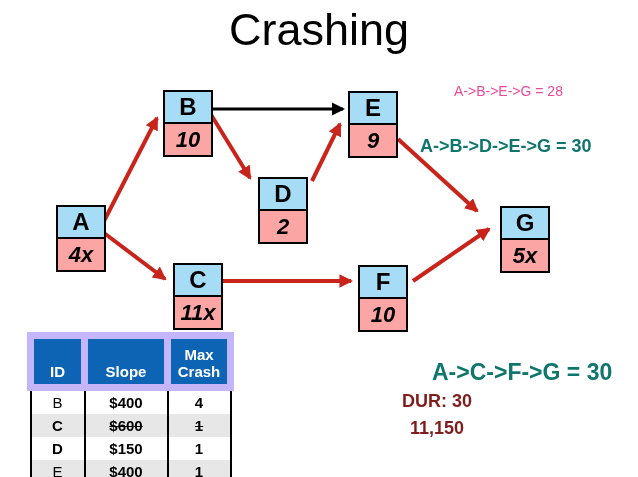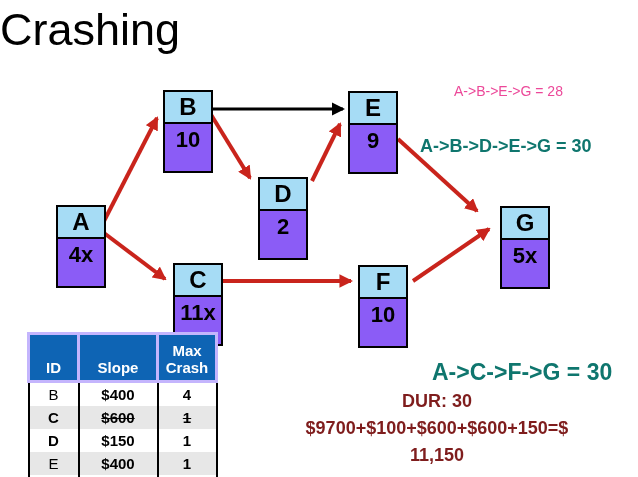--- a/index.html
+++ b/index.html
@@ -5,43 +5,43 @@
   html, body { margin: 0; padding: 0; }
   body {
     width: 638px; height: 477px;
     position: relative;
     background: #ffffff;
     overflow: hidden;
     font-family: "Liberation Sans", sans-serif;
   }
   .title {
     position: absolute; top: 4px; left: 0; width: 638px;
-    text-align: left;
+    text-align: center;
     font-size: 45px; font-weight: normal; color: #000;
     letter-spacing: 0px;
   }
   svg.edges { position: absolute; left: 0; top: 0; z-index: 1; pointer-events: none; }
 
   .node {
     position: absolute; width: 46px;
     border: 2px solid #000;
     background: #fff;
     z-index: 2;
     text-align: center;
   }
   .node-label {
     height: 30px; line-height: 30px;
     background: #A6DCF5;
     border-bottom: 2px solid #000;
     font-size: 24px; font-weight: bold; color: #000;
   }
   .node-value {
-    height: 47px; line-height: 31px;
-    background: #8b5cf6;
-    font-size: 22px; font-weight: bold; color: #000;
+    height: 31px; line-height: 31px;
+    background: #fca5a5;
+    font-size: 22px; font-weight: bold; color: #000; font-style: italic;
   }
   .node-A { left: 56px;  top: 205px; }
   .node-B { left: 163px; top: 90px;  }
   .node-C { left: 173px; top: 263px; }
   .node-D { left: 258px; top: 177px; }
   .node-E { left: 348px; top: 91px;  }
   .node-F { left: 358px; top: 265px; }
   .node-G { left: 500px; top: 206px; }
 
   .ann { position: absolute; z-index: 3; white-space: nowrap; color: #0f766e; }
@@ -57,21 +57,21 @@
   .red-block div { white-space: nowrap; }
 
   .ptable {
     position: absolute; left: 27px; top: 332px; z-index: 2;
     border-collapse: collapse;
     font-size: 15px; color: #000;
   }
   .ptable td, .ptable th { padding: 0; margin: 0; }
   .ptable th {
     background: #0E64B4; color: #fff; font-weight: bold;
-    border: 3px solid #c4b5fd;
+    border: 7px solid #c4b5fd;
     vertical-align: bottom; text-align: center;
     height: 41px; padding-bottom: 4px; line-height: 17px;
   }
   .ptable td {
     border-left: 2px solid #000; border-right: 2px solid #000;
     text-align: center; height: 23px;
   }
   .col-id { width: 47px; }
   .col-slope { width: 76px; }
   .col-crash { width: 56px; }
@@ -133,21 +133,20 @@
   <div class="node-label">G</div>
   <div class="node-value">5x</div>
 </div>
 
 <div class="ann ann-path1">A-&gt;B-&gt;E-&gt;G = 28</div>
 <div class="ann ann-path2">A-&gt;B-&gt;D-&gt;E-&gt;G = 30</div>
 <div class="ann ann-path3">A-&gt;C-&gt;F-&gt;G = 30</div>
 
 <div class="red-block">
   <div>DUR: 30</div>
-  <div>$9700+$100+$600+$600+150=$</div>
   <div>11,150</div>
 </div>
 
 <table class="ptable">
   <tbody>
       <tr>
     <th class="col-id">ID</th>
     <th class="col-slope">Slope</th>
     <th class="col-crash">Max Crash</th>
   </tr>

